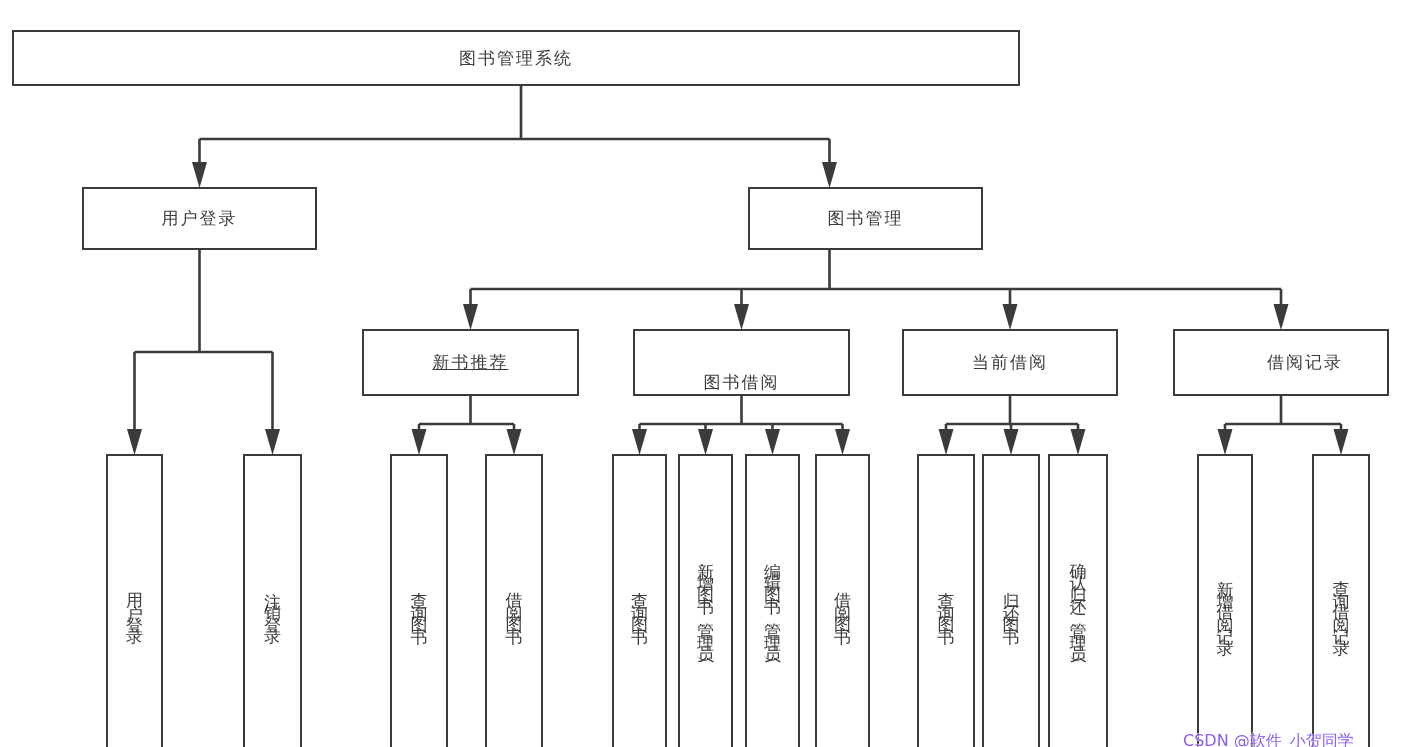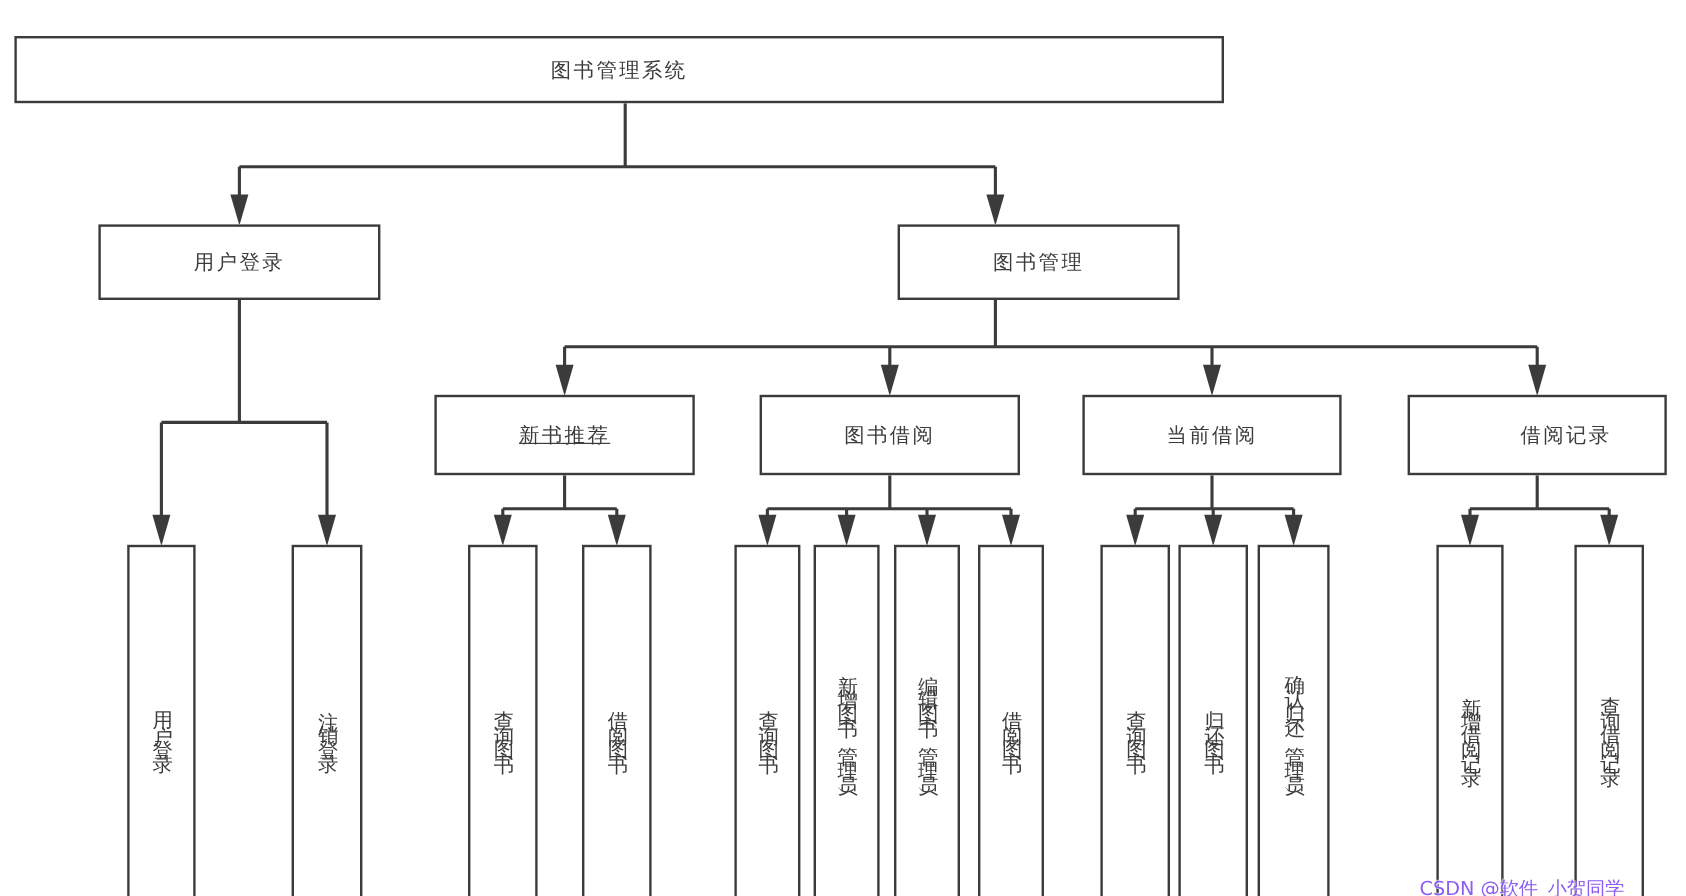--- a/index.html
+++ b/index.html
@@ -83,21 +83,21 @@
   <div class="node" style="left:82px;top:170px;width:235px;height:63px;">
     <span>用户登录</span>
   </div>
   <div class="node" style="left:712px;top:170px;width:235px;height:63px;margin-left:36px;">
     <span>图书管理</span>
   </div>
 
   <div class="node" style="left:362px;top:312px;width:217px;height:67px;text-decoration:underline;">
     <span>新书推荐</span>
   </div>
-  <div class="node" style="left:633px;top:312px;width:217px;height:67px;">
+  <div class="node" style="left:633px;top:312px;width:217px;height:67px;align-items:flex-end;">
     <span>图书借阅</span>
   </div>
   <div class="node" style="left:902px;top:312px;width:216px;height:67px;">
     <span>当前借阅</span>
   </div>
   <div class="node" style="left:1173px;top:312px;width:216px;height:67px;padding-left:48px;">
     <span>借阅记录</span>
   </div>
 
   <div class="node leaf" style="left:106px;top:437px;width:57px;height:297px;">

